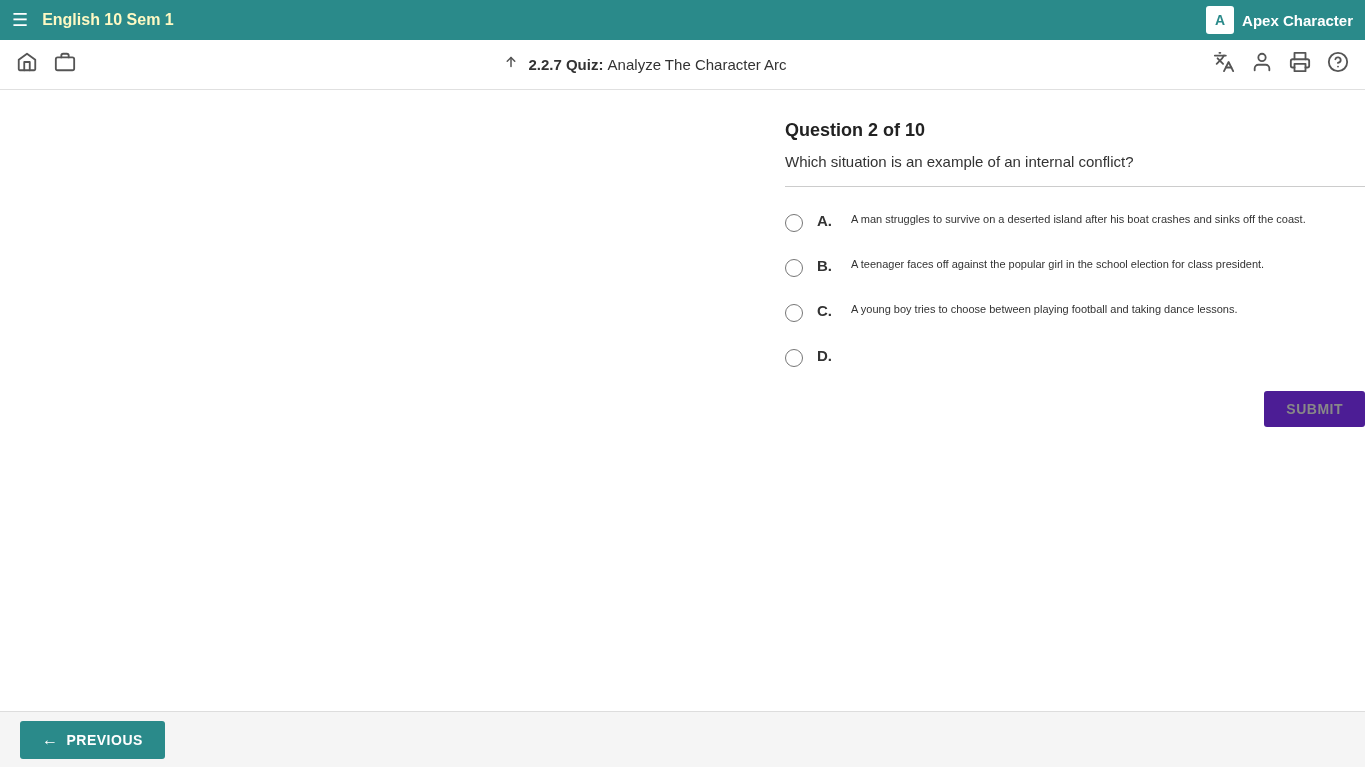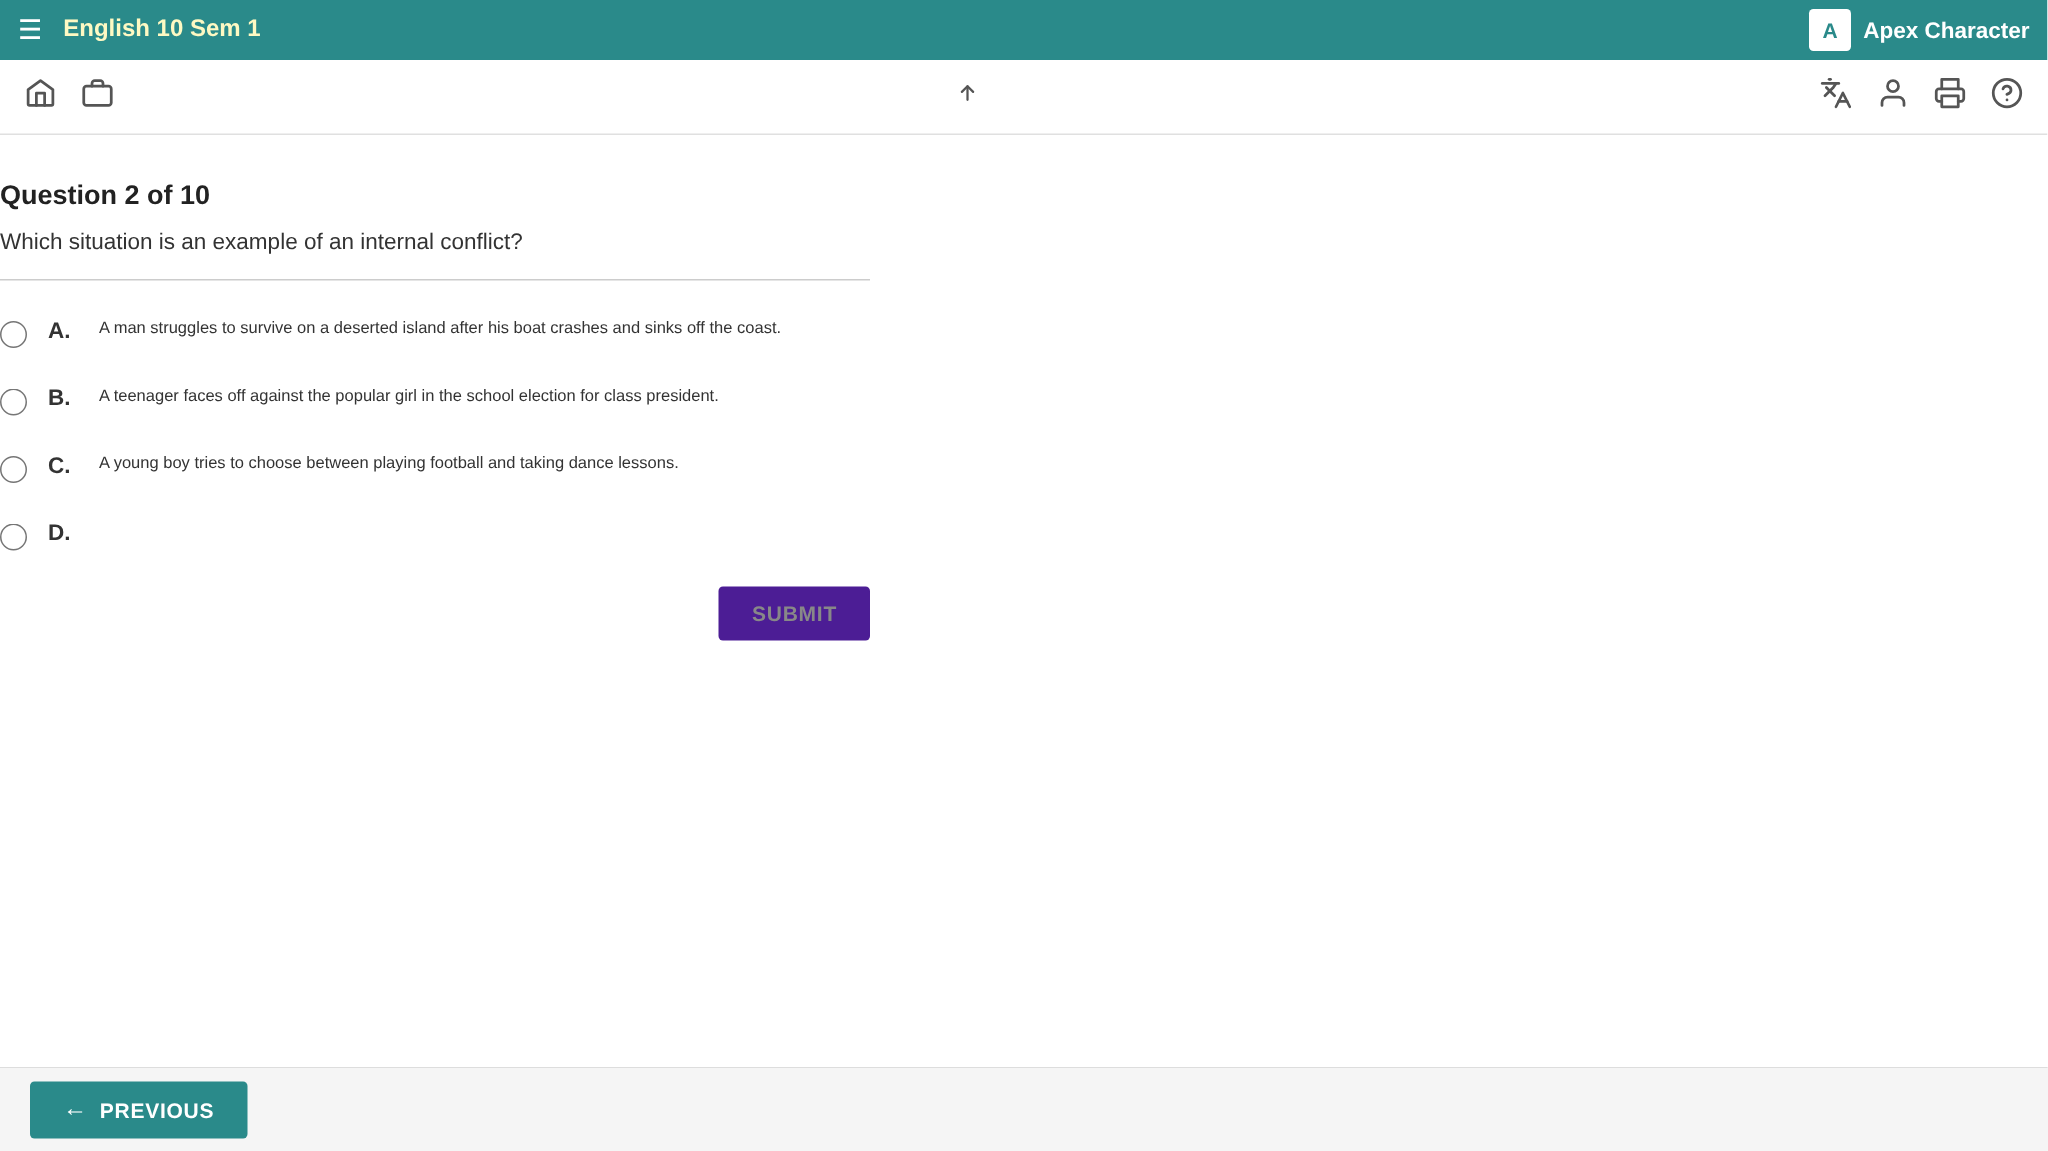--- a/index.html
+++ b/index.html
@@ -95,21 +95,21 @@
       color: #555;
       font-size: 20px;
       cursor: pointer;
     }
 
     
     .main-content {
       padding: 30px 0;
       display: flex;
       flex-direction: column;
-      align-items: flex-start;
+      align-items: flex-end;
       min-height: calc(767px - 40px - 50px - 56px);
     }
     .quiz-container {
       width: 580px;
     }
     .question-header {
       font-size: 18px;
       font-weight: bold;
       margin-bottom: 12px;
       color: #222;
@@ -230,20 +230,23 @@
       </svg>
     </span>
   </div>
   <div class="breadcrumb-area">
     <span class="up-arrow">
       <svg width="18" height="18" viewBox="0 0 24 24" fill="none" stroke="#555" stroke-width="2" stroke-linecap="round" stroke-linejoin="round">
         <polyline points="17 11 12 6 7 11"></polyline>
         <line x1="12" y1="6" x2="12" y2="18"></line>
       </svg>
     </span>
+    <span class="quiz-label">
+      <span class="quiz-id">2.2.7</span>&nbsp;<span class="quiz-keyword">Quiz:</span>&nbsp;<span>Analyze The Character Arc</span>
+    </span>
   </div>
   <div class="nav-icons-right">
     <span class="nav-icon-right">
       <svg width="22" height="22" viewBox="0 0 24 24" fill="none" stroke="#555" stroke-width="2" stroke-linecap="round" stroke-linejoin="round">
         <path d="M5 8l6 6"></path>
         <path d="M4 14l6-6 2-3"></path>
         <path d="M2 5h12"></path>
         <path d="M7 2h1"></path>
         <path d="M22 22l-5-10-5 10"></path>
         <path d="M14 18h6"></path>

